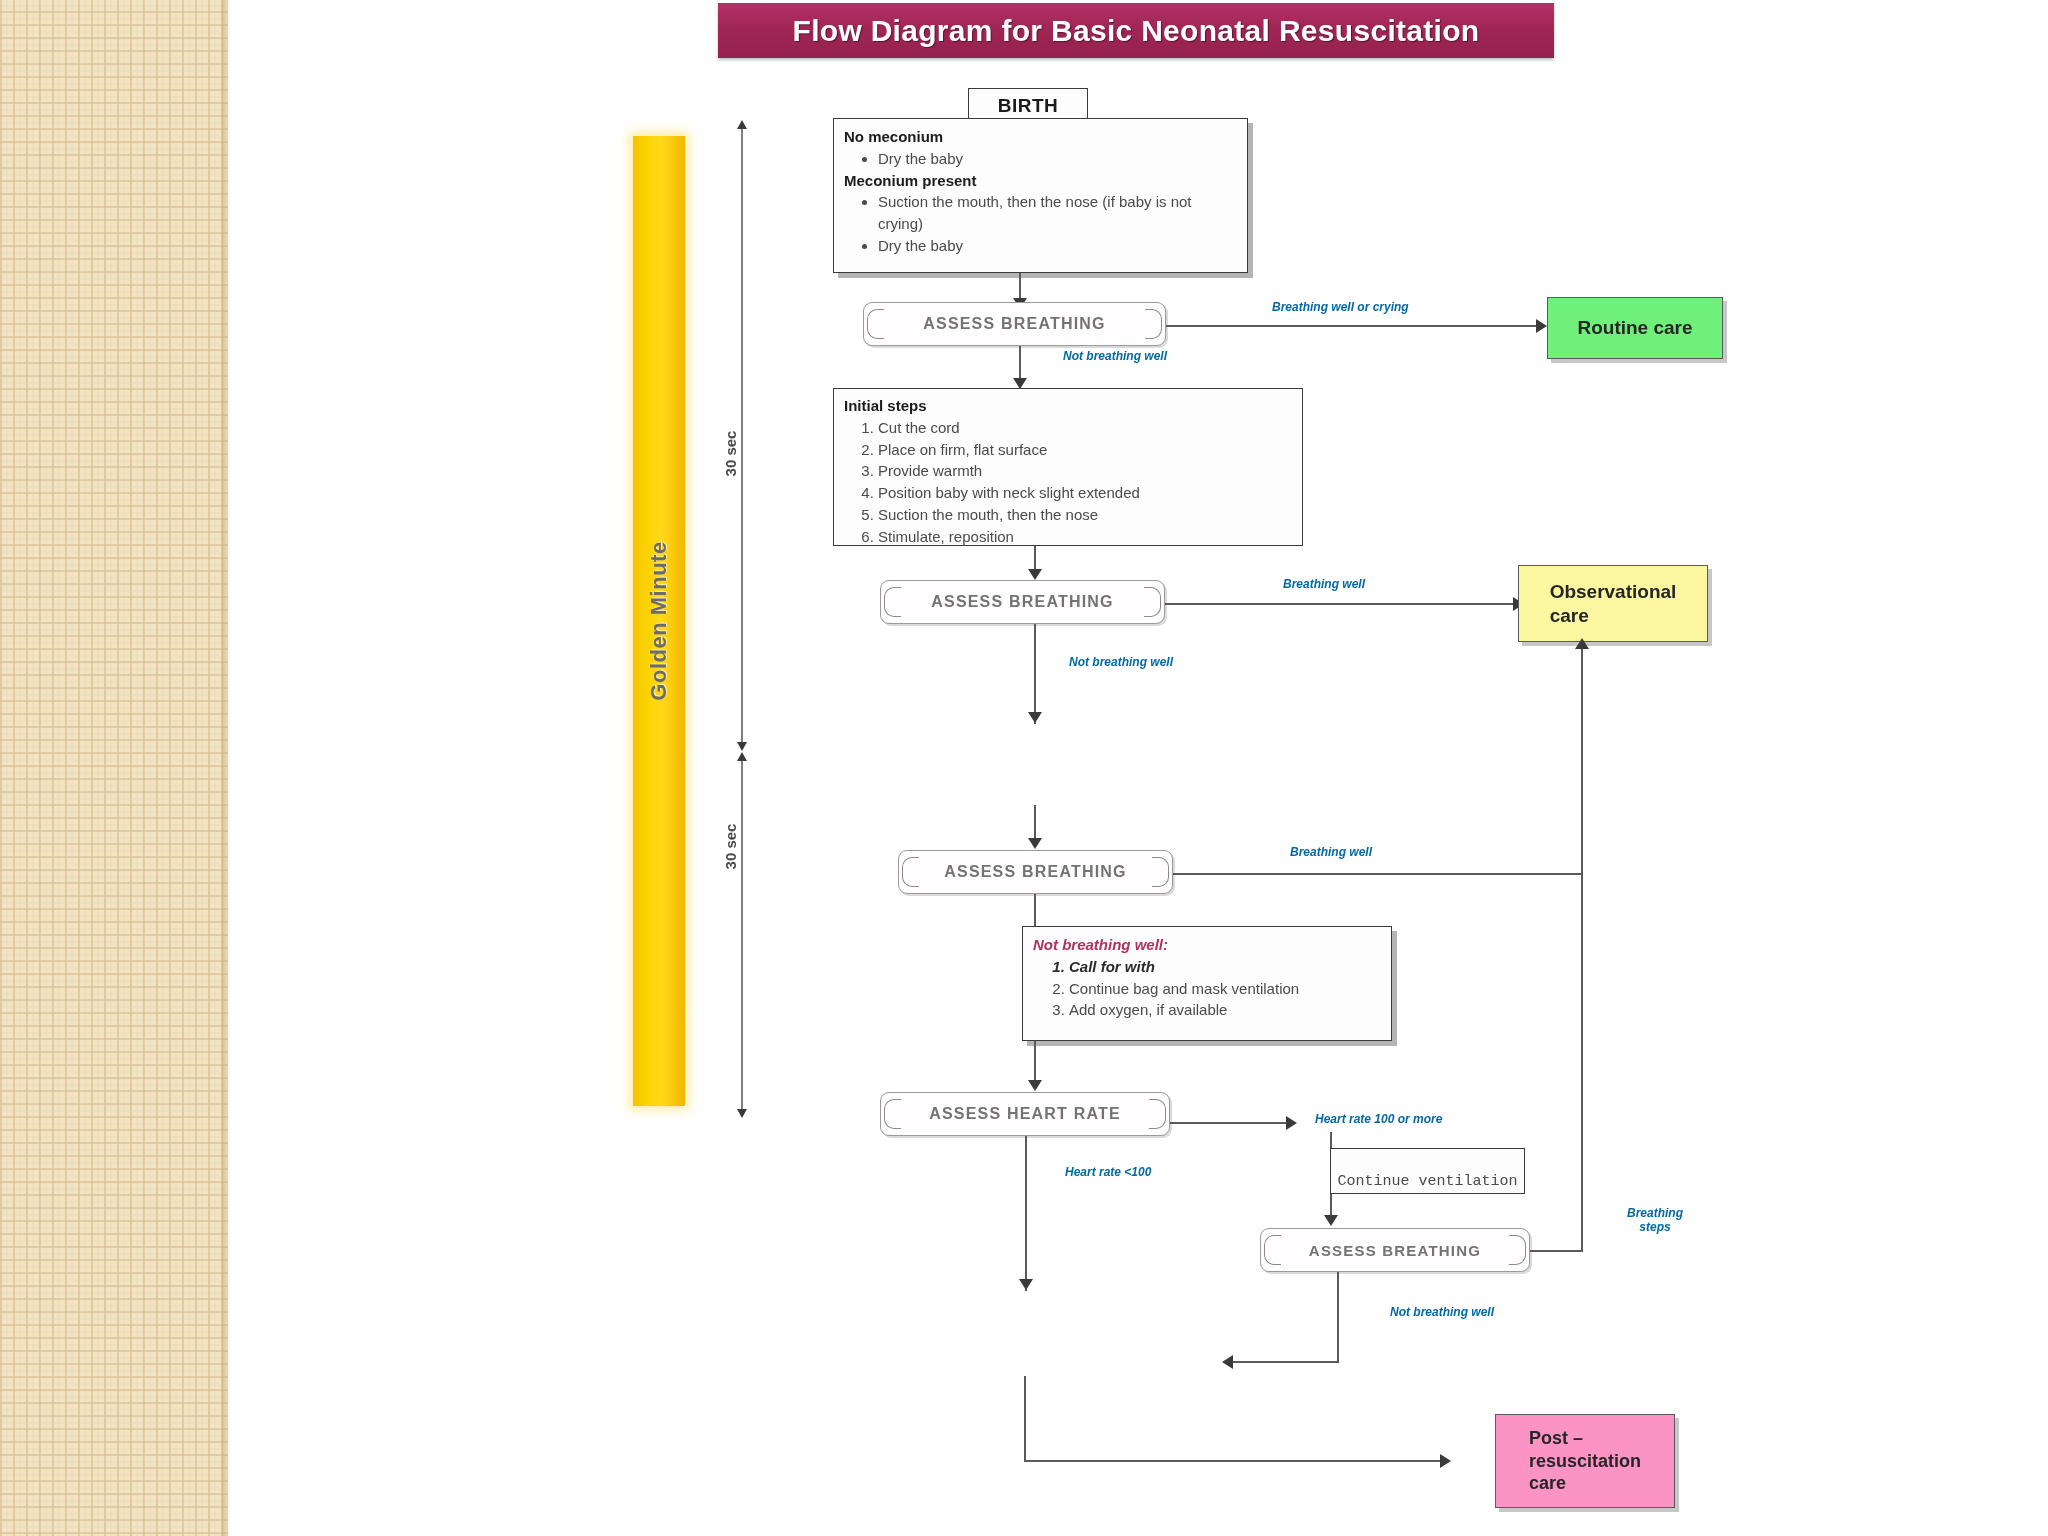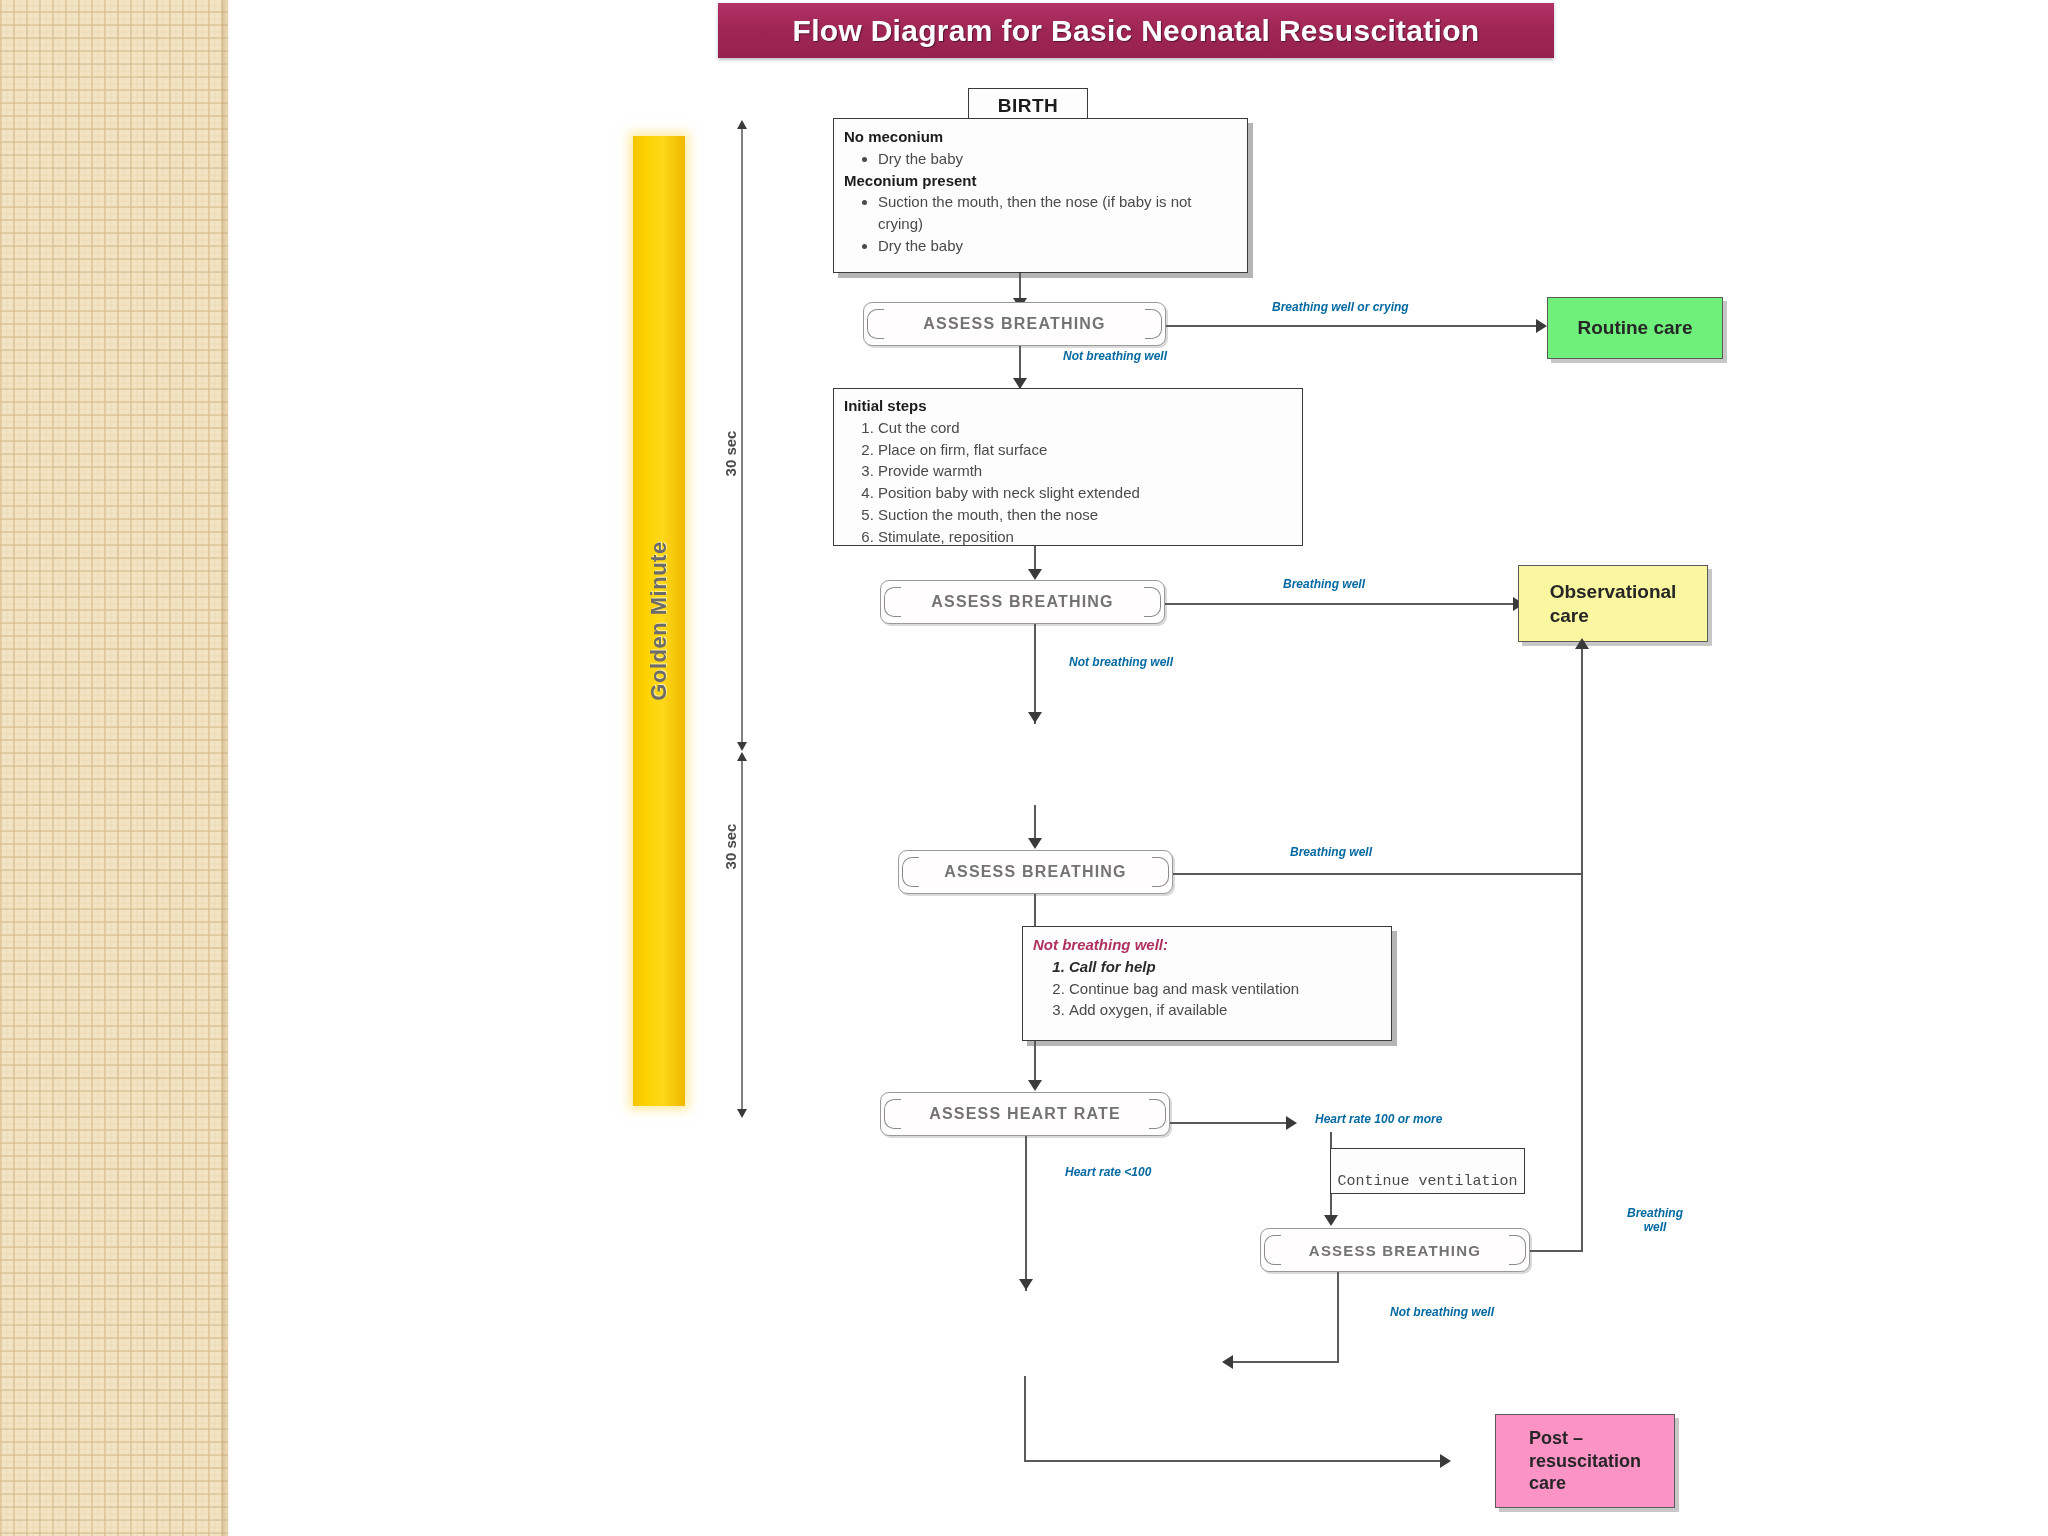--- a/index.html
+++ b/index.html
@@ -308,21 +308,21 @@
   <div class="edge-label" style="left:1290px; top:845px;">Breathing well</div>
 
   <div class="conn v" style="left:1581px; top:645px; height:230px;"></div>
   <div class="arrow-up" style="left:1575px; top:638px;"></div>
 
   <div class="conn v" style="left:1034px; top:894px; height:32px;"></div>
 
   <div class="node shadowed" style="left:1022px; top:926px; width:370px; height:115px; padding:7px 10px;">
     <div style="font-style:italic; font-weight:bold; color:#b0315f;">Not breathing well:</div>
     <ol style="padding-left:36px;">
-      <li style="font-style:italic; font-weight:bold; color:#2b2b2b;">Call for help</li>
+      <li style="font-style:italic; font-weight:bold; color:#2b2b2b;">Call for with</li>
       <li>Continue bag and mask ventilation</li>
       <li>Add oxygen, if available</li>
     </ol>
   </div>
 
   <div class="conn v" style="left:1034px; top:1041px; height:48px;"></div>
   <div class="arrow-down" style="left:1028px; top:1080px;"></div>
 
   <div class="assess" style="left:880px; top:1092px; width:290px; height:44px;">
     <span>ASSESS HEART RATE</span>
@@ -342,21 +342,21 @@
   <div class="arrow-down" style="left:1324px; top:1215px;"></div>
 
   <div class="assess" style="left:1260px; top:1228px; width:270px; height:44px; font-size:15px;">
     <span>ASSESS BREATHING</span>
   </div>
 
   <div class="conn h" style="left:1530px; top:1250px; width:52px;"></div>
   <div class="conn v" style="left:1581px; top:873px; height:379px;"></div>
   <div class="edge-label wrap" style="left:1610px; top:1170px; width:90px;margin-top:36px;">
     <span>Breathing</span><br>
-    <span>well</span>
+    <span>steps</span>
   </div>
 
   <div class="conn v" style="left:1337px; top:1272px; height:90px;"></div>
   <div class="conn h" style="left:1231px; top:1361px; width:108px;"></div>
   <div class="arrow-left" style="left:1222px; top:1355px;"></div>
   <div class="edge-label" style="left:1390px; top:1305px;">Not breathing well</div>
 
   <div class="conn v" style="left:1025px; top:1136px; height:155px;"></div>
   <div class="arrow-down" style="left:1019px; top:1279px;"></div>
   <div class="edge-label" style="left:1065px; top:1165px;">Heart rate &lt;100</div>

